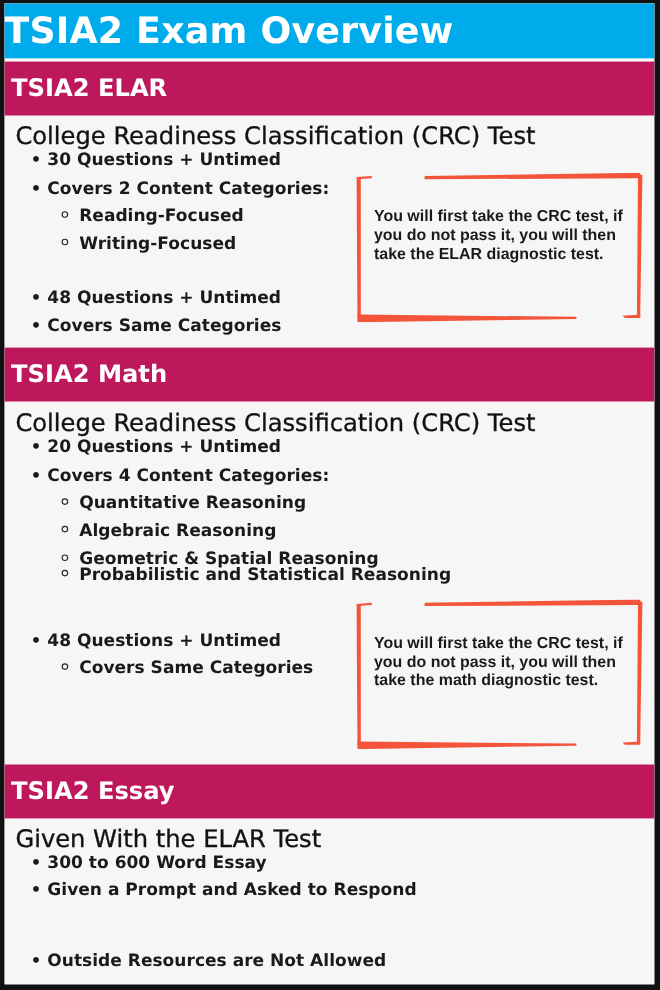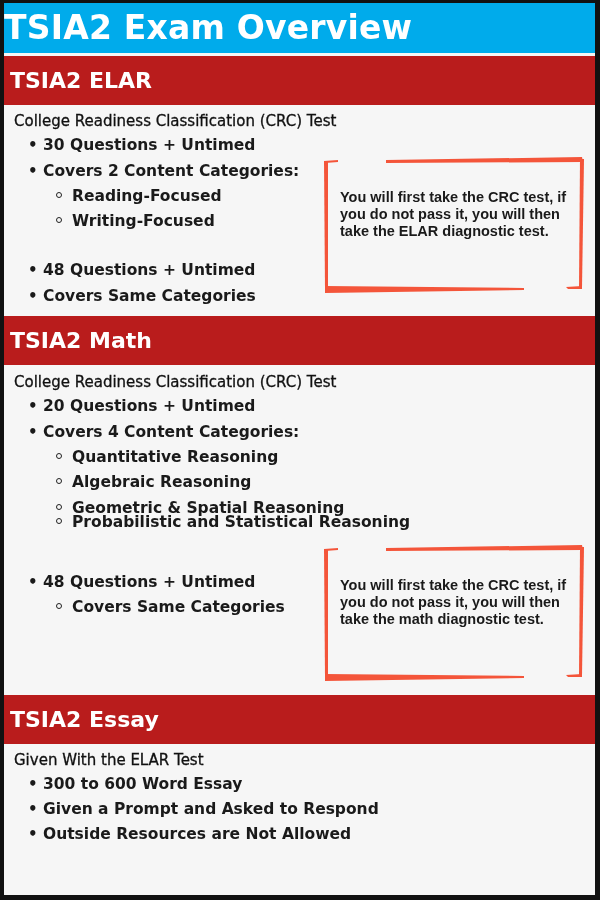--- a/index.html
+++ b/index.html
@@ -10,27 +10,27 @@
       background: #f6f6f6; overflow: hidden;
     }
     .title-bar {
       position: absolute; left: 0; top: 0; width: 100%; height: 50px;
       background: #00abeb; color: #fff; text-align: left;
       font-family: "DejaVu Sans", sans-serif; font-weight: bold; font-size: 33px;
       line-height: 50px; letter-spacing: 0.2px;
     }
     .section-header {
       position: absolute; left: 0; width: 100%; height: 49px;
-      background: #b91c1c; color: #fff;
+      background: #be185d; color: #fff;
       font-family: "DejaVu Sans", sans-serif; font-weight: bold; font-size: 22px;
       line-height: 49px; padding-left: 6px;
     }
     .heading {
       position: absolute; left: 10px; font-family: "DejaVu Sans", sans-serif;
-      font-size: 15px; color: #111; font-weight: normal; white-space: nowrap;
+      font-size: 22px; color: #111; font-weight: normal; white-space: nowrap;
       -webkit-text-stroke: 0.3px #111;
     }
     .bullet, .sub-bullet {
       position: absolute; font-family: "DejaVu Sans", sans-serif;
       font-size: 15.5px; font-weight: bold; color: #1a1a1a; white-space: nowrap;
     }
     .bullet { left: 24px; }
     .bullet .mark { display: inline-block; width: 15px; font-size: 15px; }
     .sub-bullet { left: 52px; }
     .sub-bullet .mark {
@@ -112,21 +112,21 @@
       </g>
     </svg>
     <div class="callout-text">You will first take the CRC test, if you do not pass it, you will then take the math diagnostic test.</div>
   </div>
 
   <div class="section-header" style="top:692px">TSIA2 Essay</div>
 
   <div class="heading" style="top:748px">Given With the ELAR Test</div>
   <div class="bullet" style="top:772px"><span class="mark">•</span><span>300 to 600 Word Essay</span></div>
   <div class="bullet" style="top:797px"><span class="mark">•</span><span>Given a Prompt and Asked to Respond</span></div>
-  <div class="bullet" style="top:822px"><span class="mark">•</span><span>Outside Resources are Not Allowed</span></div>
+  <div class="bullet" style="top:861px"><span class="mark">•</span><span>Outside Resources are Not Allowed</span></div>
 
   <div class="footer">
     <svg class="logo-mark" viewBox="0 0 30 30">
       <circle cx="15" cy="15" r="13" fill="none" stroke="#1ca6e6" stroke-width="5" stroke-dasharray="60 22" transform="rotate(-40 15 15)"></circle>
       <rect x="7" y="8" width="11" height="3.5" fill="#1ca6e6"></rect>
       <rect x="10.5" y="8" width="3.5" height="14" fill="#1ca6e6"></rect>
       <path d="M17 13 h8 v7 a6 6 0 0 1 -8 2" fill="none" stroke="#1ca6e6" stroke-width="3"></path>
     </svg>
     <span class="logo-text"><span class="strong">TEST</span><span>-GUIDE</span></span>
   </div>

